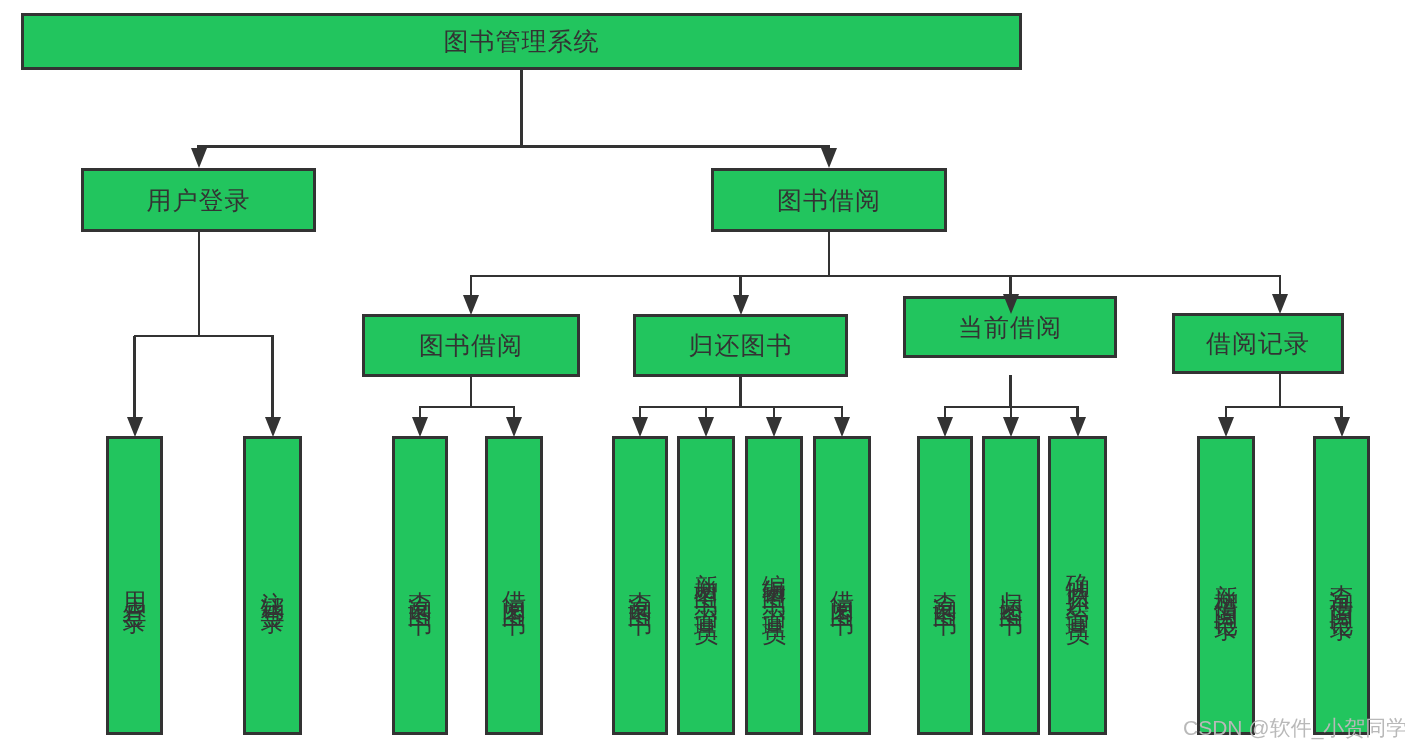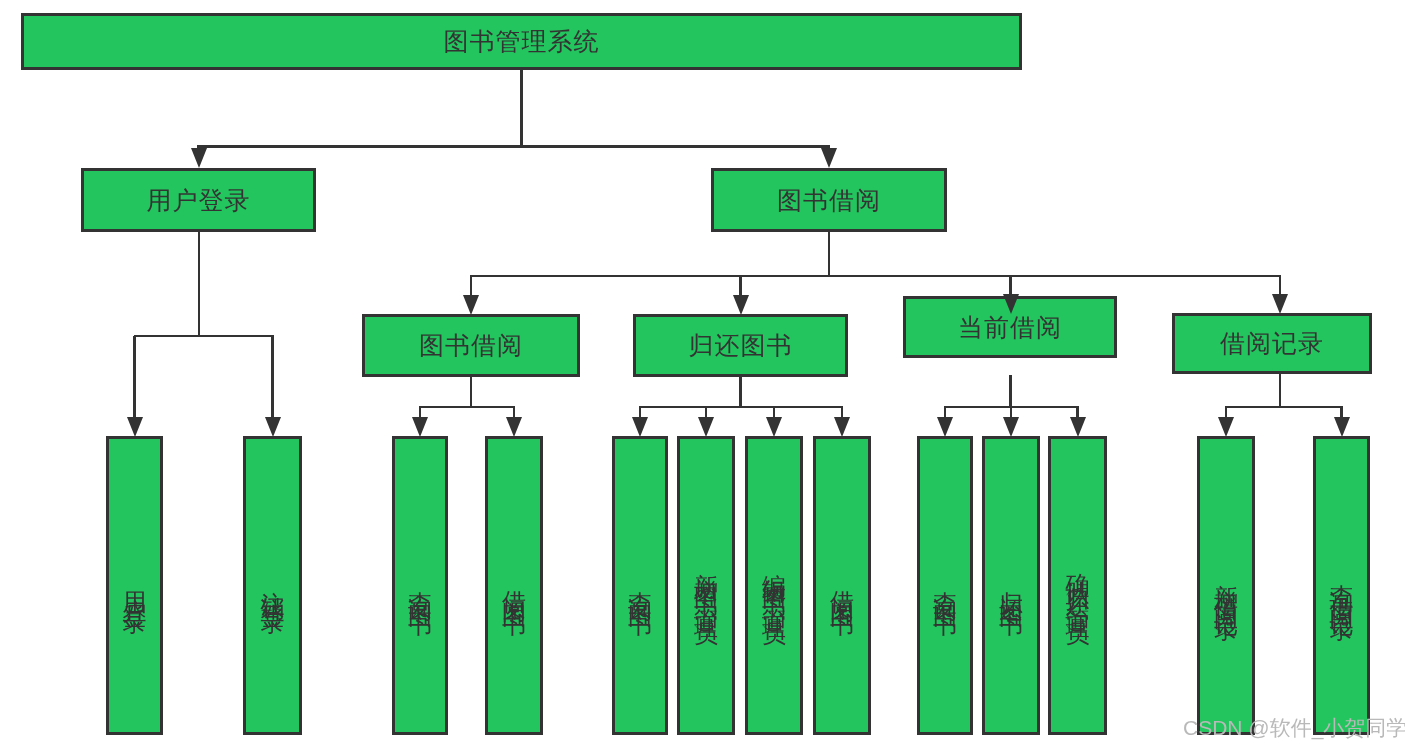--- a/index.html
+++ b/index.html
@@ -88,21 +88,21 @@
 <div class="canvas">
 
   <div class="node" style="left:21px;top:13px;width:1001px;height:57px;">图书管理系统</div>
 
   <div class="node" style="left:81px;top:168px;width:235px;height:64px;">用户登录</div>
   <div class="node" style="left:711px;top:168px;width:236px;height:64px;">图书借阅</div>
 
   <div class="node" style="left:362px;top:314px;width:218px;height:63px;">图书借阅</div>
   <div class="node" style="left:633px;top:314px;width:215px;height:63px;">归还图书</div>
   <div class="node" style="left:903px;top:296px;width:214px;height:62px;">当前借阅</div>
-  <div class="node" style="left:1172px;top:313px;width:200px;height:61px;">借阅记录</div>
+  <div class="node" style="left:1172px;top:313px;width:172px;height:61px;">借阅记录</div>
 
   <div class="node leaf" style="left:106px;top:436px;width:57px;height:299px;">用户登录</div>
   <div class="node leaf" style="left:243px;top:436px;width:59px;height:299px;">注销登录</div>
 
   <div class="node leaf" style="left:392px;top:436px;width:56px;height:299px;">查询图书</div>
   <div class="node leaf" style="left:485px;top:436px;width:58px;height:299px;">借阅图书</div>
 
   <div class="node leaf" style="left:612px;top:436px;width:56px;height:299px;">查询图书</div>
   <div class="node leaf" style="left:677px;top:436px;width:58px;height:299px;">新增图书（管理员）</div>
   <div class="node leaf" style="left:745px;top:436px;width:58px;height:299px;">编辑图书（管理员）</div>

